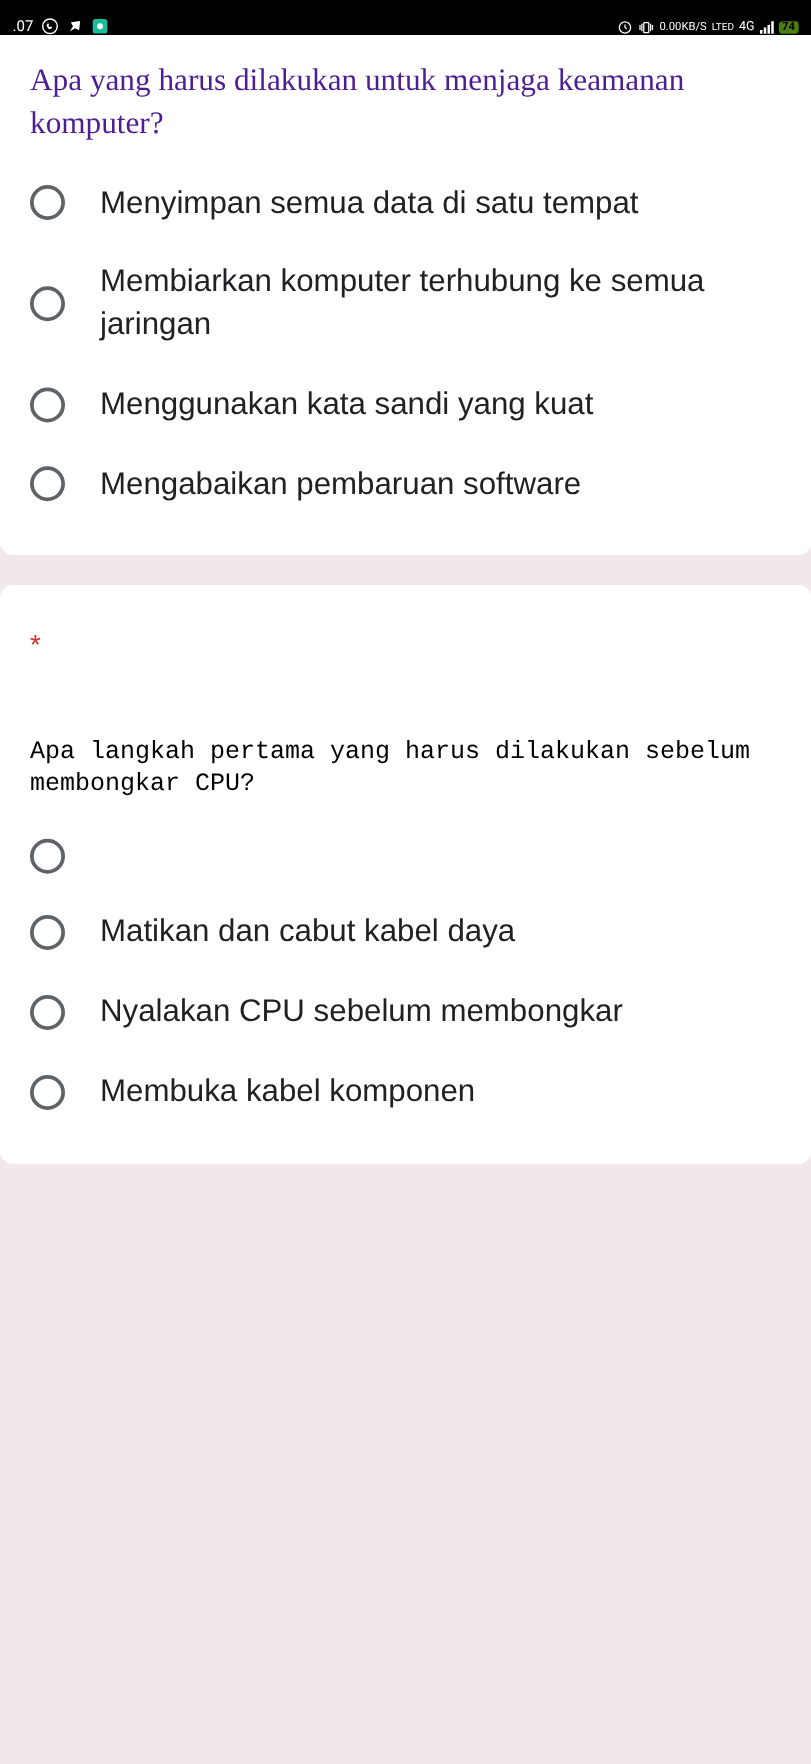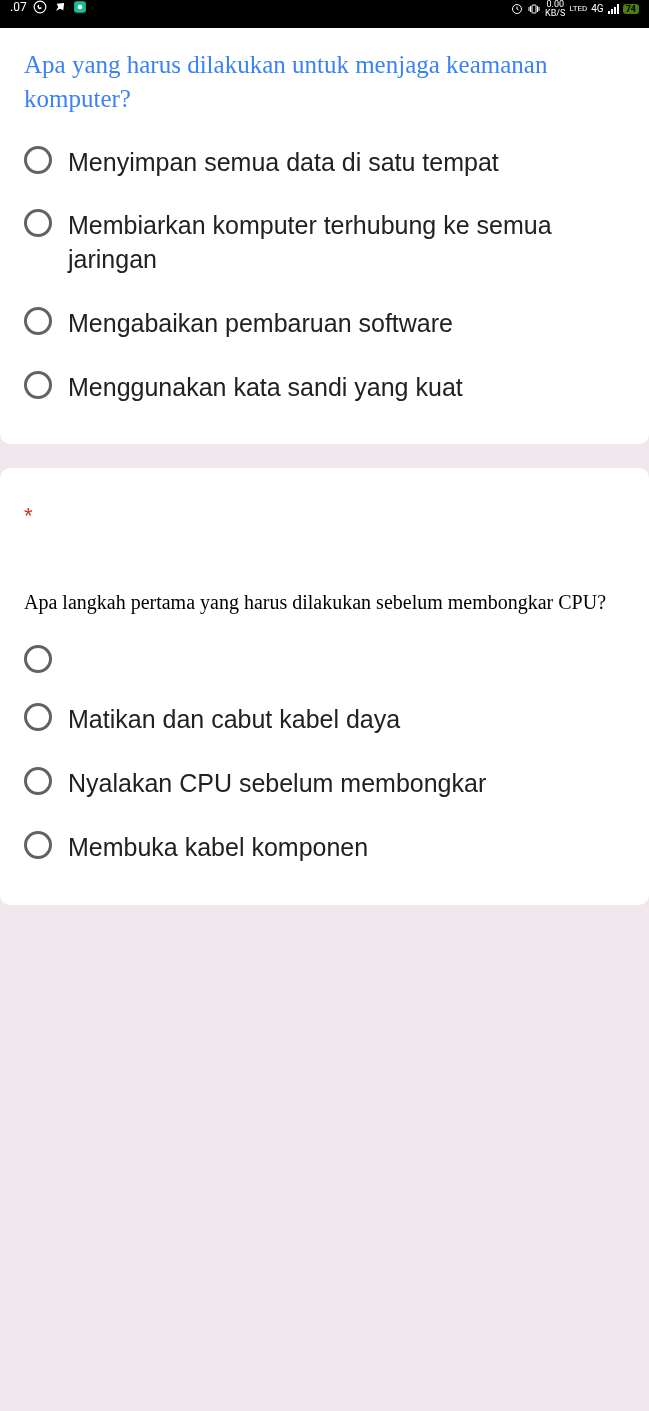--- a/index.html
+++ b/index.html
@@ -10,21 +10,21 @@
     body {
       font-family: 'Roboto', Arial, sans-serif;
       background: #f0e8ec;
       width: 649px;
       margin: 0;
     }
     .status-bar {
       background: #000;
       height: 28px;
       display: flex;
-      align-items: flex-start;
+      align-items: flex-end;
       justify-content: space-between;
       padding: 0 10px;
       color: #fff;
       font-size: 12px;
     }
     .status-left {
       display: flex;
       align-items: center;
       gap: 6px;
     }
@@ -55,41 +55,41 @@
       padding: 20px 24px 40px 24px;
       margin-bottom: 24px;
     }
     .card:nth-of-type(2) {
       border-radius: 10px;
       padding-top: 35px;
     }
     .question-text {
       font-family: 'Times New Roman', serif;
       font-size: 25px;
-      color: #3b82f6;
+      color: #4c1d95;
       margin-bottom: 30px;
       line-height: 1.35;
     }
     .question-text-2 {
-      font-family: Liberation Serif, serif;
+      font-family: Liberation Mono, monospace;
       font-size: 20px;
       color: #000;
       margin-top: 60px;
       margin-bottom: 30px;
       line-height: 1.3;
     }
     .required-asterisk {
       color: #d93025;
       font-size: 22px;
       font-family: Arial, sans-serif;
     }
     .option-row {
       display: flex;
-      align-items: flex-start;
-      gap: 16px;
+      align-items: center;
+      gap: 28px;
       margin-bottom: 30px;
       cursor: pointer;
     }
     .option-row:last-child {
       margin-bottom: 0;
     }
     .radio-circle {
       flex-shrink: 0;
       width: 28px;
       height: 28px;
@@ -151,21 +151,21 @@
           <circle cx="12" cy="12" r="9"></circle>
           <path d="M12 7v5l3 2"></path>
         </svg>
     </span>
     <span class="status-icon">
       <svg width="14" height="12" viewBox="0 0 24 24" fill="none" stroke="#fff" stroke-width="2">
           <path d="M2 8v8M5 6v12M19 6v12M22 8v8"></path>
           <rect x="8" y="4" width="8" height="16" rx="1"></rect>
         </svg>
     </span>
-    <span style="display:flex;flex-direction:column;align-items:center;line-height:1;">
+    <span style="display:flex;flex-direction:row;align-items:center;line-height:1;">
       <span class="status-text">0.00</span>
       <span class="status-text">KB/S</span>
     </span>
     <span class="status-text" style="font-size:8px;">LTED</span>
     <span class="status-text" style="font-size:10px;">4G</span>
     <span class="signal-bars">
       <span></span>
         <span></span>
         <span></span>
         <span></span>
@@ -182,25 +182,25 @@
     <div class="option-row">
       <div class="radio-circle"></div>
       <div class="option-label">Menyimpan semua data di satu tempat</div>
     </div>
     <div class="option-row">
       <div class="radio-circle"></div>
       <div class="option-label">Membiarkan komputer terhubung ke semua jaringan</div>
     </div>
     <div class="option-row">
       <div class="radio-circle"></div>
+      <div class="option-label">Menggunakan kata sandi yang kuat</div>
+    </div>
+    <div class="option-row">
+      <div class="radio-circle"></div>
       <div class="option-label">Mengabaikan pembaruan software</div>
-    </div>
-    <div class="option-row">
-      <div class="radio-circle"></div>
-      <div class="option-label">Menggunakan kata sandi yang kuat</div>
     </div>
   </div>
 
   <div class="card">
     <div class="required-asterisk">*</div>
     <div class="question-text-2">Apa langkah pertama yang harus dilakukan sebelum membongkar CPU?</div>
 
     <div class="option-row">
       <div class="radio-circle"></div>
     </div>

